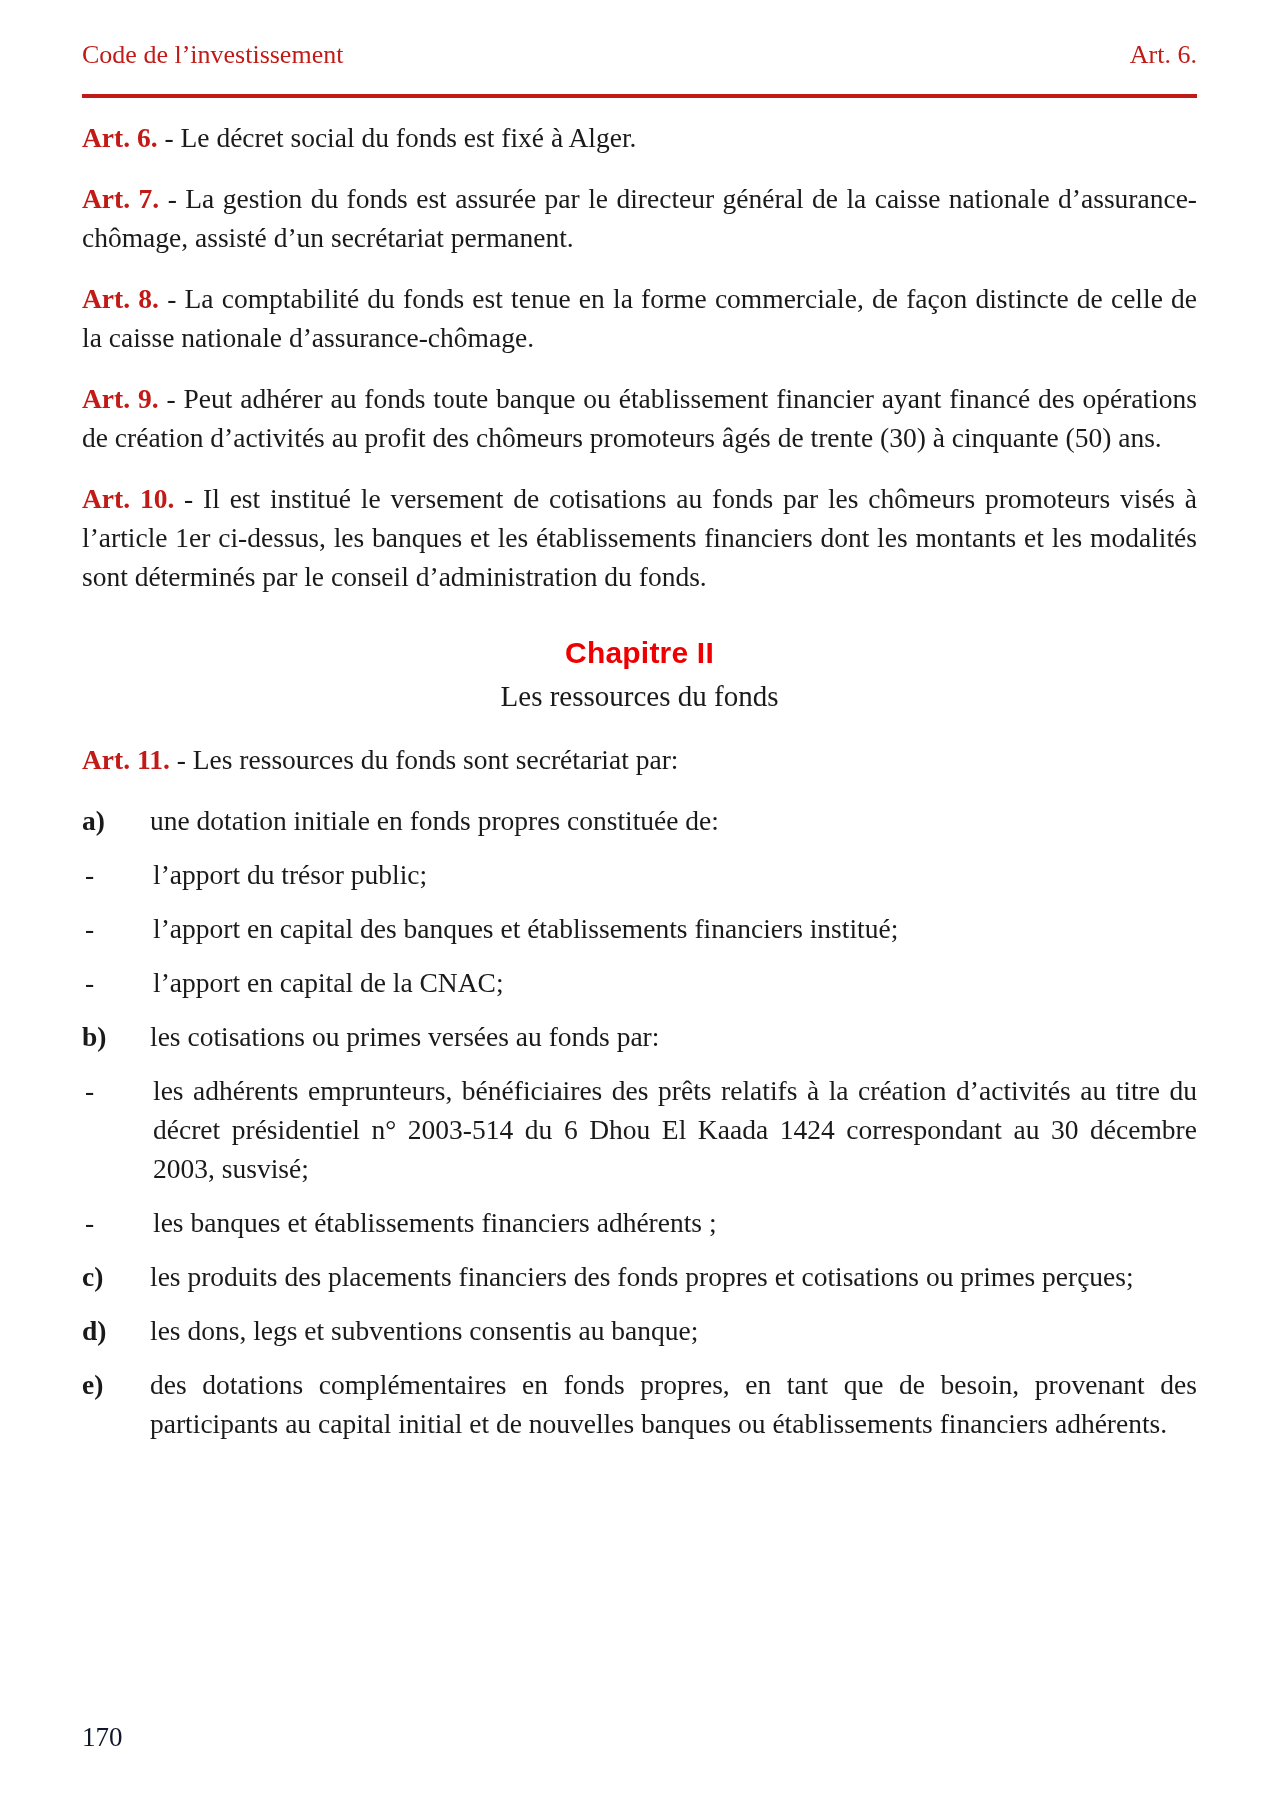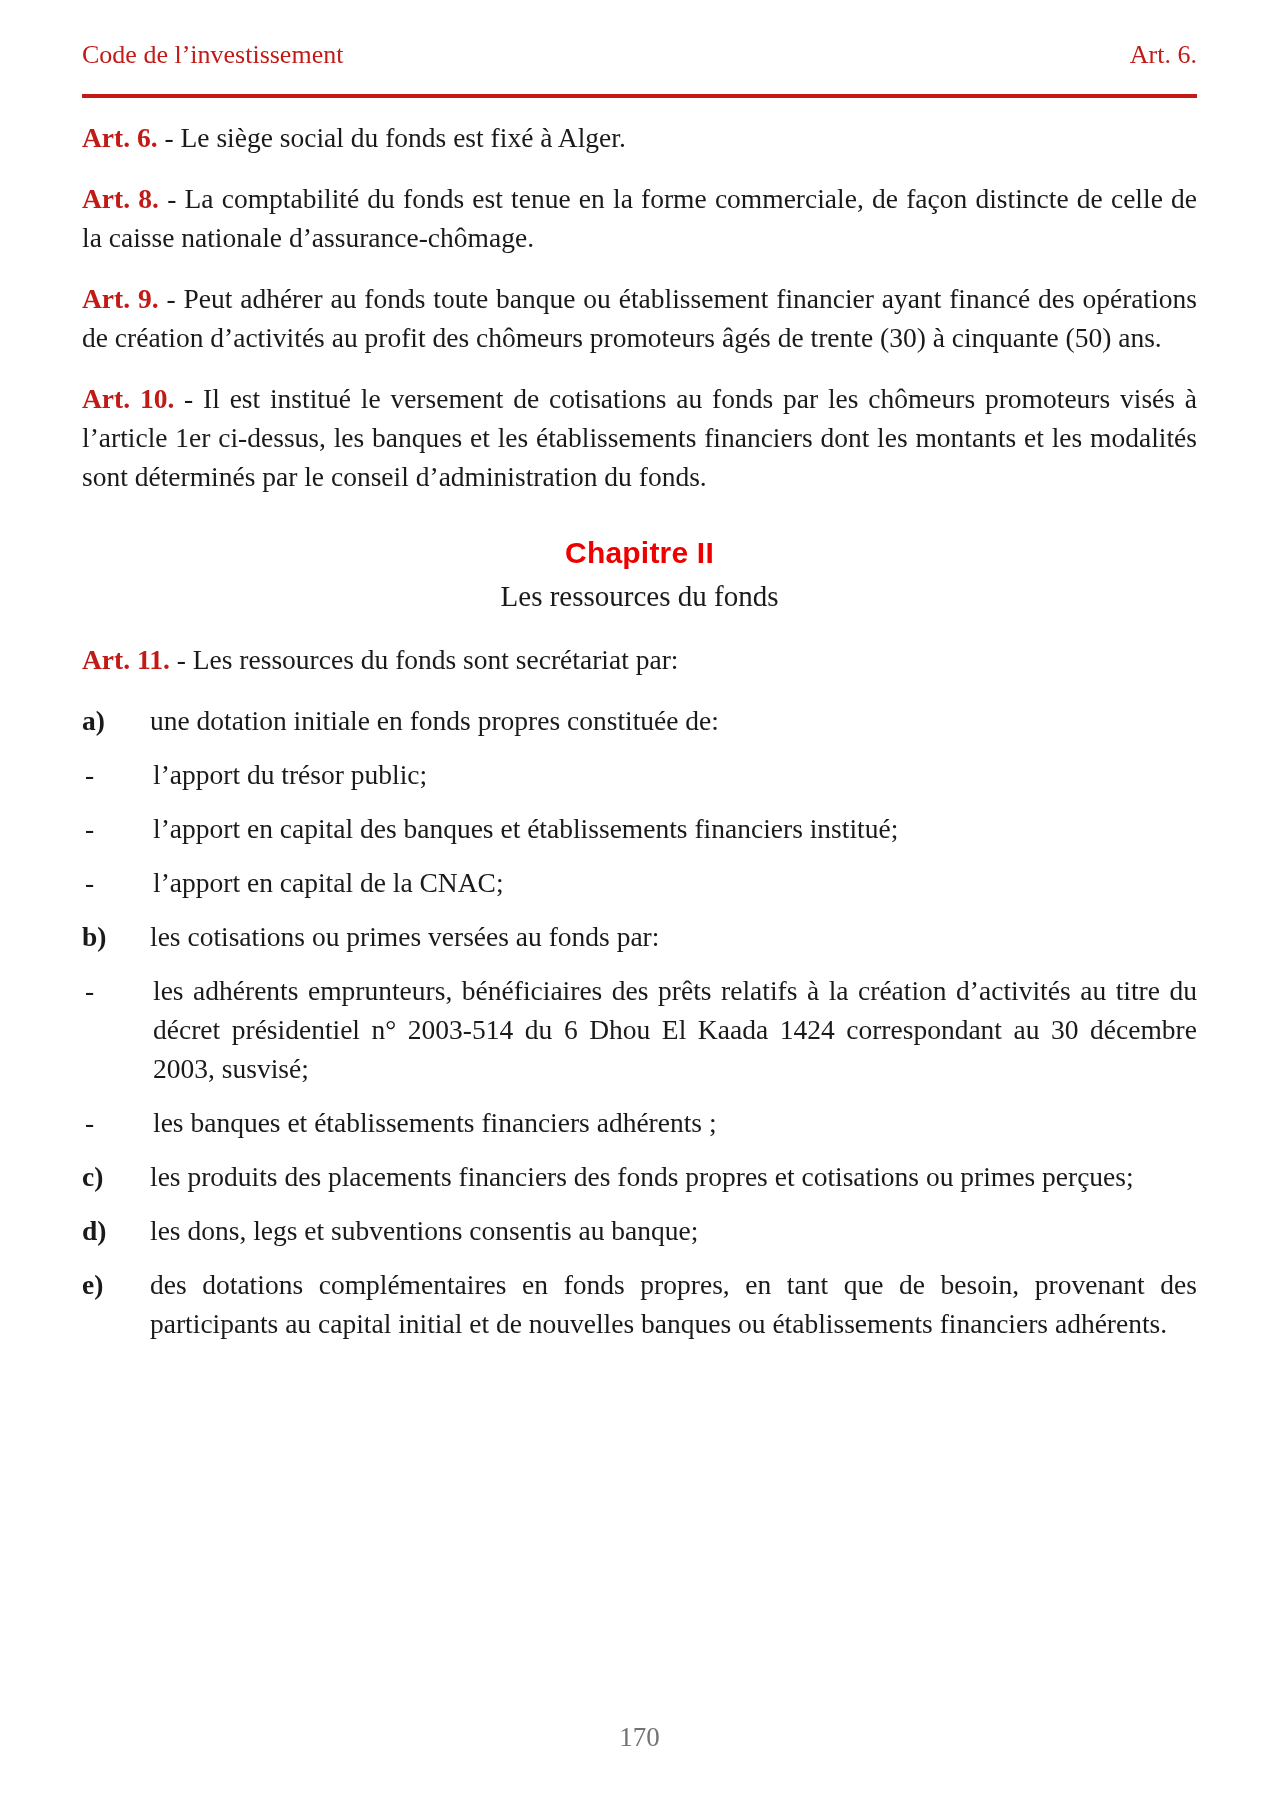--- a/index.html
+++ b/index.html
@@ -158,22 +158,22 @@
   .item-text.nojust {
     text-align: left;
   }
 
   
   .page-number {
     position: absolute;
     left: 0;
     right: 0;
     bottom: 47px;
-    text-align: center;
-    color: #737373;
+    text-align: left;
+    color: #0f172a;
     font-size: 27px;
     font-family: "Liberation Serif", "DejaVu Serif", serif;
   }
 </style>
 </head>
 <body>
 
 <div class="page">
 
   <div class="content-frame">
@@ -182,23 +182,28 @@
       <span class="header-title">Code de l’investissement</span>
       <span class="header-ref">Art. 6.</span>
     </div>
     <div class="header-rule"></div>
 
     <div class="body-area">
 
       <p class="article">
         <span class="art-label">Art. 6.</span>
         <span class="dash">-</span>
-        <span>Le siège social du fonds est fixé à Alger.</span>
-      </p>
-
+        <span>Le décret social du fonds est fixé à Alger.</span>
+      </p>
+
+      <p class="article">
+        <span class="art-label">Art. 7.</span>
+        <span class="dash">-</span>
+        <span>La gestion du fonds est assurée par le directeur général de la caisse nationale d’assurance-chômage, assisté d’un secrétariat permanent.</span>
+      </p>
 
       <p class="article">
         <span class="art-label">Art. 8.</span>
         <span class="dash">-</span>
         <span>La comptabilité du fonds est tenue en la forme commerciale, de façon distincte de celle de la caisse nationale d’assurance-chômage.</span>
       </p>
 
       <p class="article">
         <span class="art-label">Art. 9.</span>
         <span class="dash">-</span>

